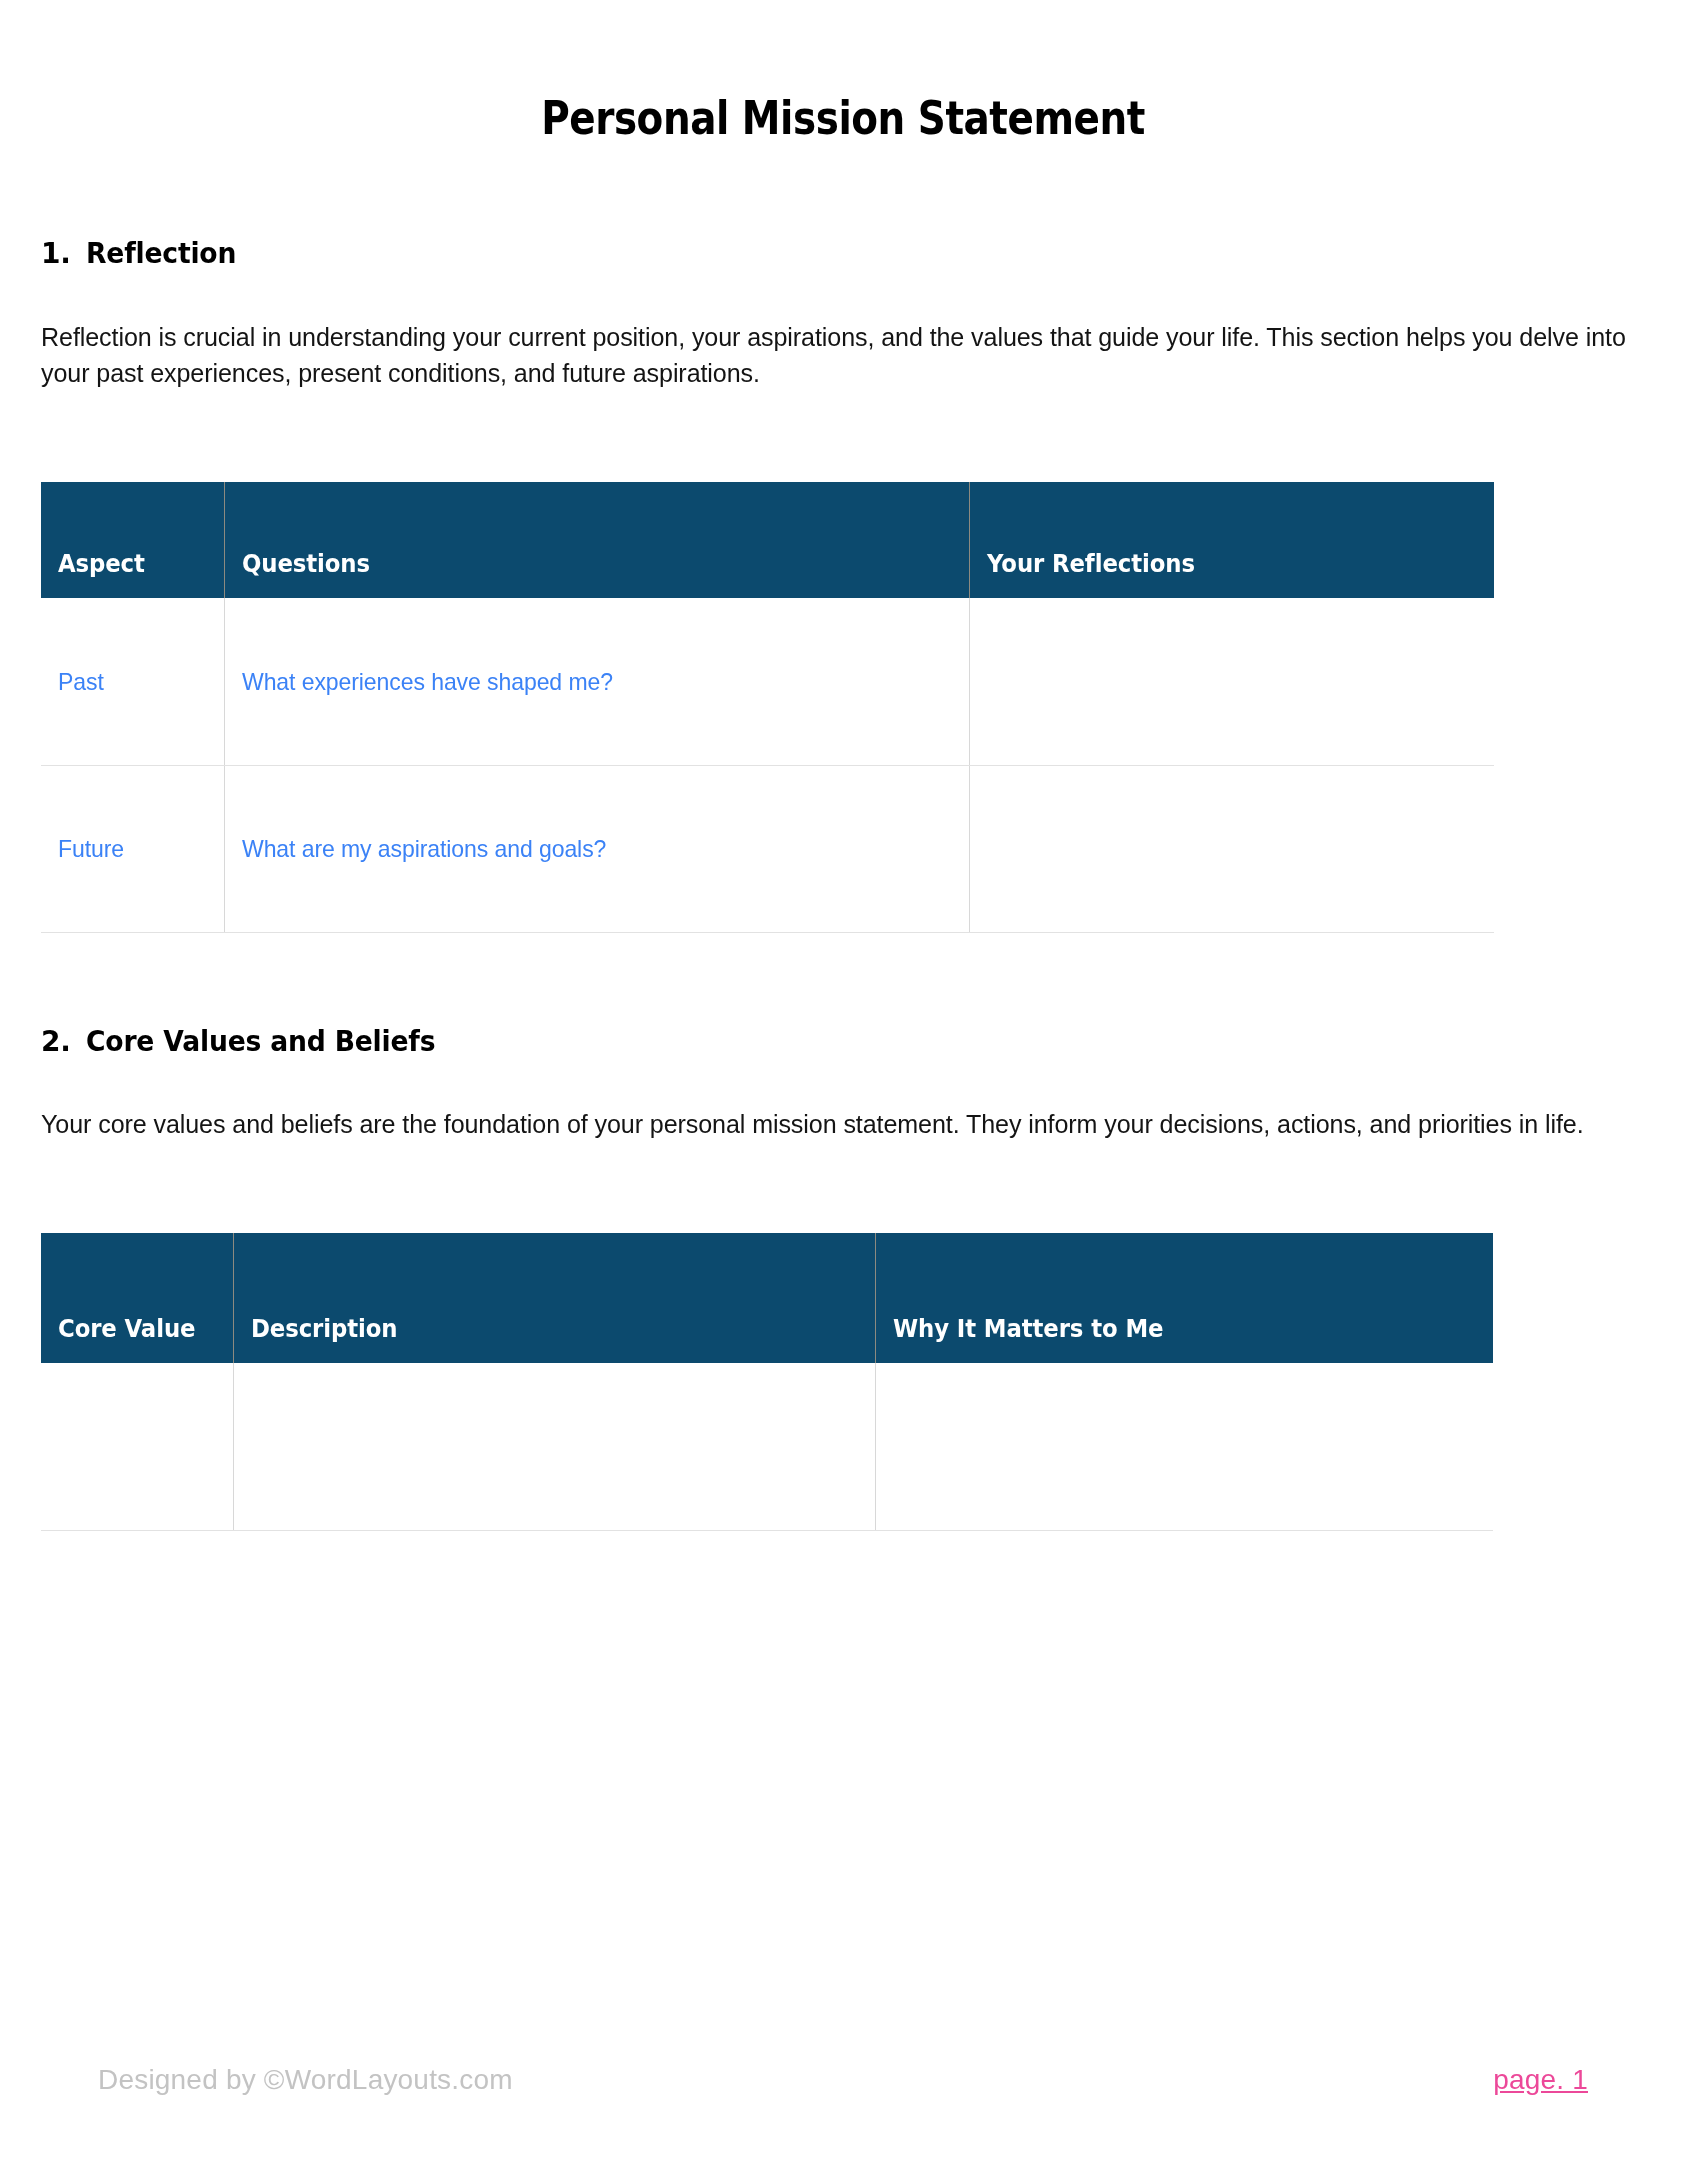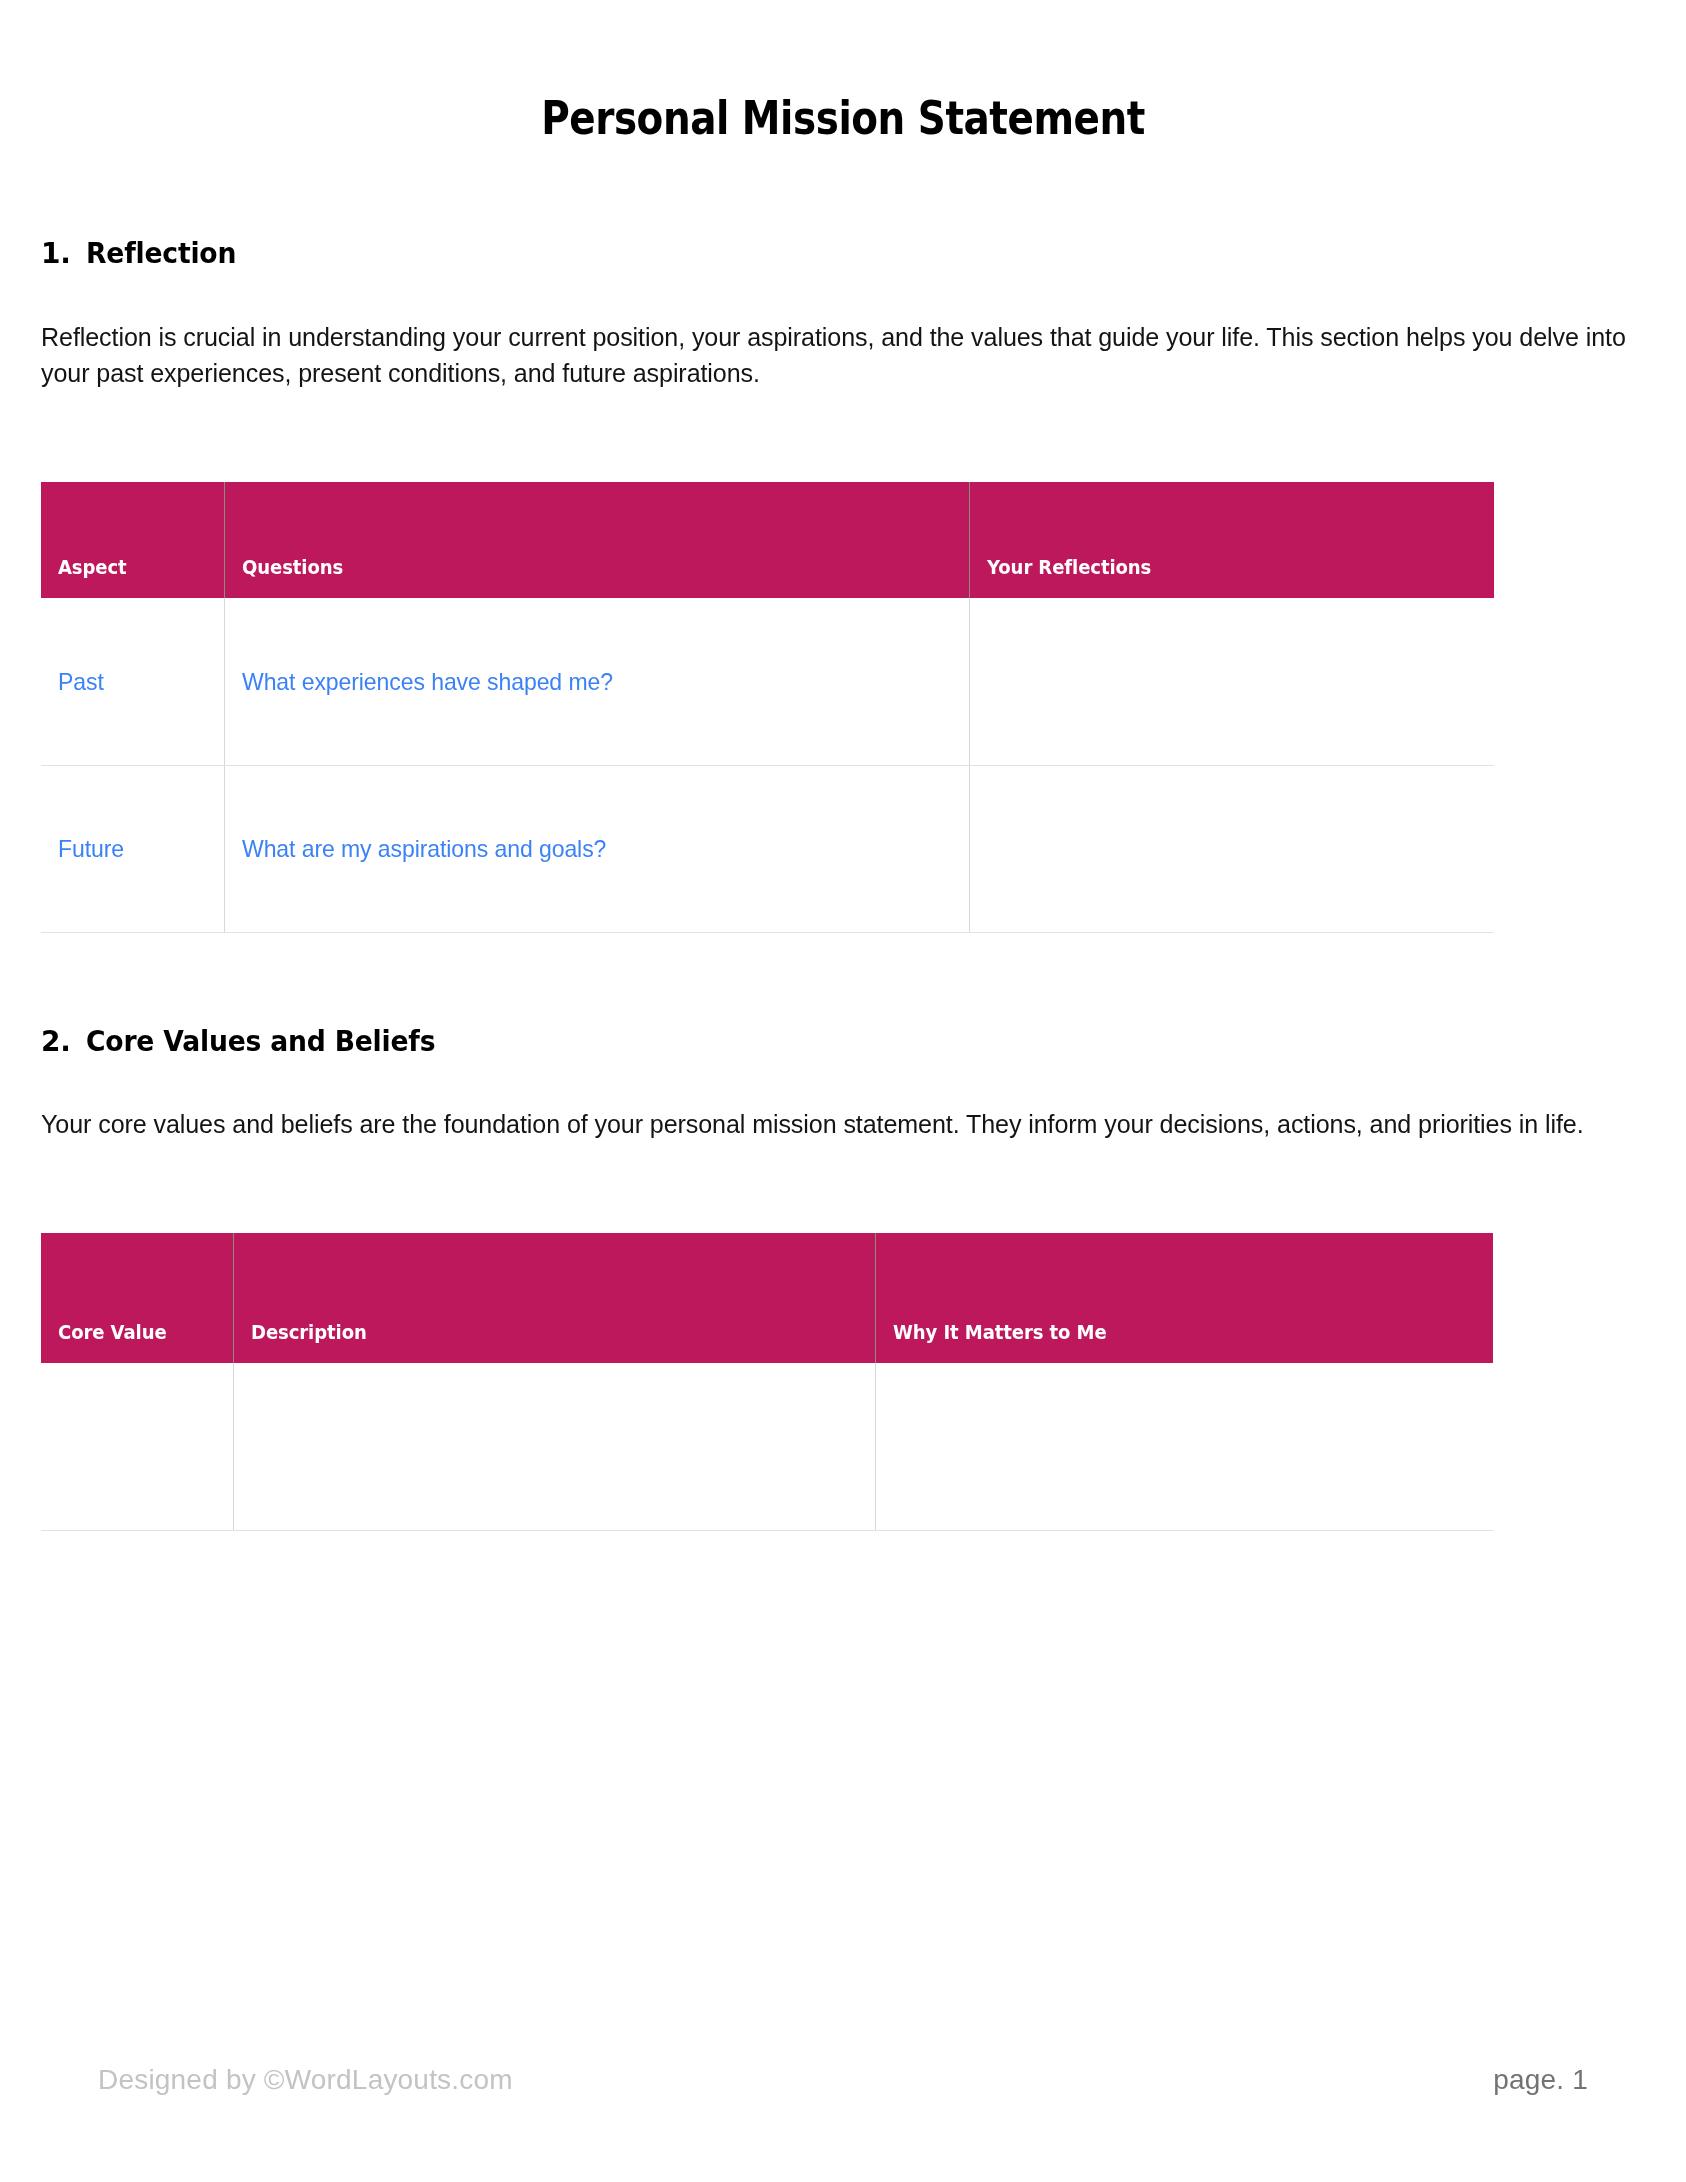--- a/index.html
+++ b/index.html
@@ -71,25 +71,25 @@
     width: 103.6%;
   }
 
   
   table.doc-table {
     border-collapse: collapse;
     width: 1452px;
     table-layout: fixed;
   }
   table.doc-table thead th {
-    background: #be185d;
+    background: #0c4a6e;
     color: #ffffff;
     font-family: "DejaVu Sans", sans-serif;
     font-weight: bold;
-    font-size: 19px;
+    font-size: 24px;
     text-align: left;
     vertical-align: bottom;
     padding: 26px 17px 20.6px 17px;
     letter-spacing: -0.1px;
     border-right: 0.9px solid #8d8a80;
     box-sizing: border-box;
   }
   table.doc-table thead th:last-child {
     border-right: none;
   }
@@ -158,21 +158,21 @@
     right: 98px;
     bottom: 86px;
     display: flex;
     justify-content: space-between;
     align-items: center;
     font-family: "Liberation Sans", sans-serif;
     font-size: 28px;
     color: #c3c3c3;
     letter-spacing: 0.2px;
   }
-  .footer .right { color: #737373; }
+  .footer .right { color: #ec4899; text-decoration: underline; }
 </style>
 </head>
 <body>
 
 <div class="page">
 
   <h1 class="doc-title">Personal Mission Statement</h1>
 
   <div class="gap-title-s1"></div>
 

